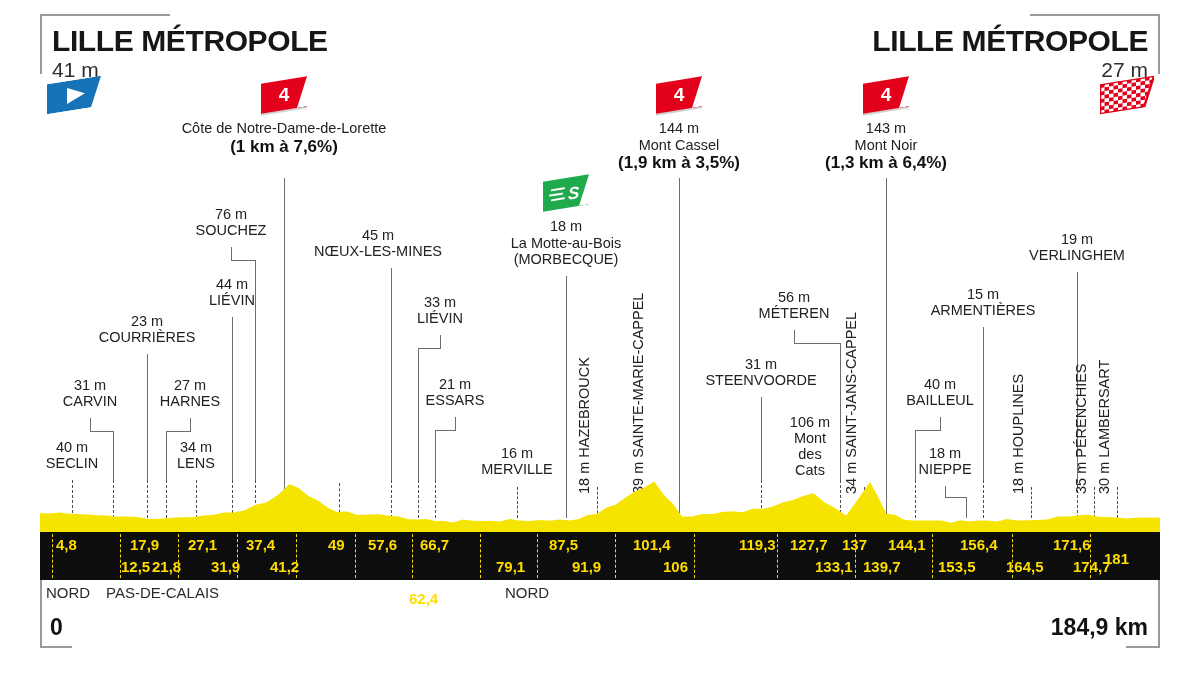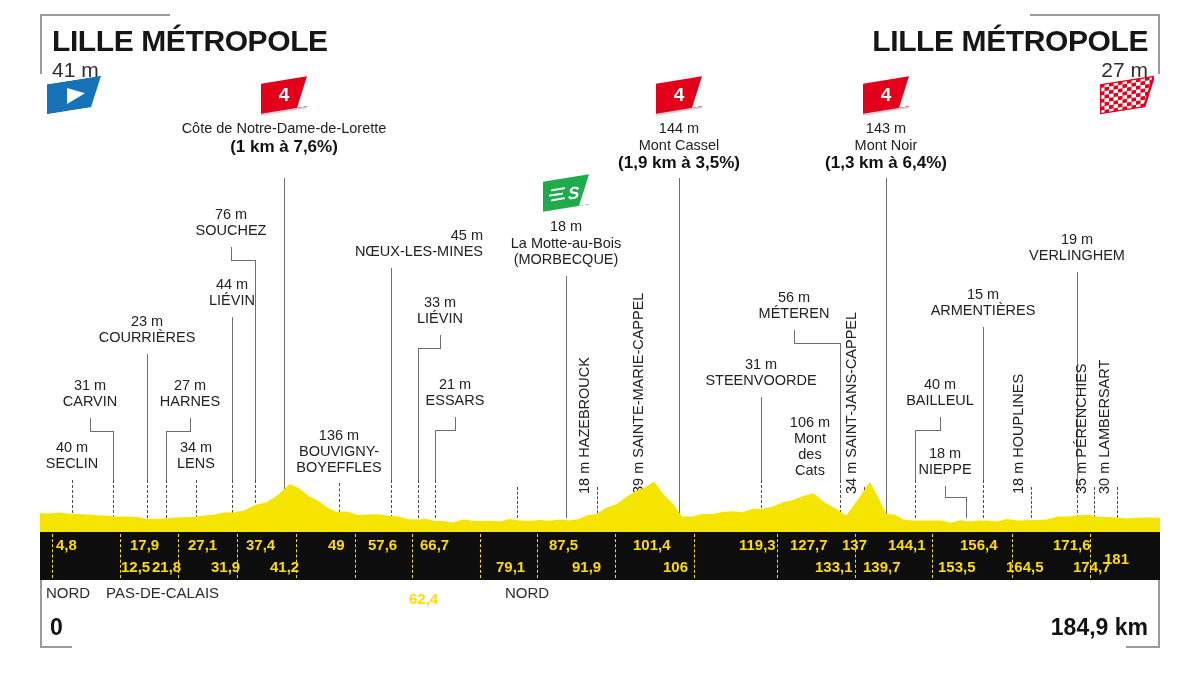--- a/index.html
+++ b/index.html
@@ -237,28 +237,23 @@
 
   <div class="town" style="left:181px; top:207px; width:100px;">
     <span class="alt">76 m</span>
     <span class="name">SOUCHEZ</span>
   </div>
   <div class="lead lead-v" style="left:231px; top:247px; height:14px;"></div>
   <div class="lead lead-h" style="left:231px; top:260px; width:25px;"></div>
   <div class="lead lead-v" style="left:255px; top:260px; height:220px;"></div>
   <div class="tick-dash" style="left:255px; top:480px; height:38px;"></div>
 
-  <div class="town" style="left:279px; top:428px; width:120px;">
-    <span class="alt">136 m</span>
-    <span class="name">BOUVIGNY-</span>
-    <span class="name">BOYEFFLES</span>
-  </div>
   <div class="tick-dash" style="left:339px; top:483px; height:35px;"></div>
 
-  <div class="town" style="left:303px; top:228px; width:180px;text-align:right;">
+  <div class="town" style="left:288px; top:228px; width:180px;">
     <span class="alt">45 m</span>
     <span class="name">NŒUX-LES-MINES</span>
   </div>
   <div class="lead lead-v" style="left:391px; top:268px; height:212px;"></div>
   <div class="tick-dash" style="left:391px; top:480px; height:38px;"></div>
 
   <div class="town" style="left:390px; top:295px; width:100px;">
     <span class="alt">33 m</span>
     <span class="name">LIÉVIN</span>
   </div>
@@ -269,20 +264,24 @@
 
   <div class="town" style="left:405px; top:377px; width:100px;">
     <span class="alt">21 m</span>
     <span class="name">ESSARS</span>
   </div>
   <div class="lead lead-v" style="left:455px; top:417px; height:14px;"></div>
   <div class="lead lead-h" style="left:435px; top:430px; width:21px;"></div>
   <div class="lead lead-v" style="left:435px; top:430px; height:50px;"></div>
   <div class="tick-dash" style="left:435px; top:480px; height:38px;"></div>
 
+  <div class="town" style="left:457px; top:446px; width:120px;">
+    <span class="alt">16 m</span>
+    <span class="name">MERVILLE</span>
+  </div>
   <div class="tick-dash" style="left:517px; top:487px; height:31px;"></div>
 
   <div class="town-vert" style="left:592px; top:478px;">18 m HAZEBROUCK</div>
   <div class="tick-dash" style="left:597px; top:487px; height:31px;"></div>
 
   <div class="town-vert" style="left:646px; top:478px;">39 m SAINTE-MARIE-CAPPEL</div>
   <div class="tick-dash" style="left:651px; top:487px; height:31px;"></div>
 
   <div class="town" style="left:686px; top:357px; width:150px;">
     <span class="alt">31 m</span>

